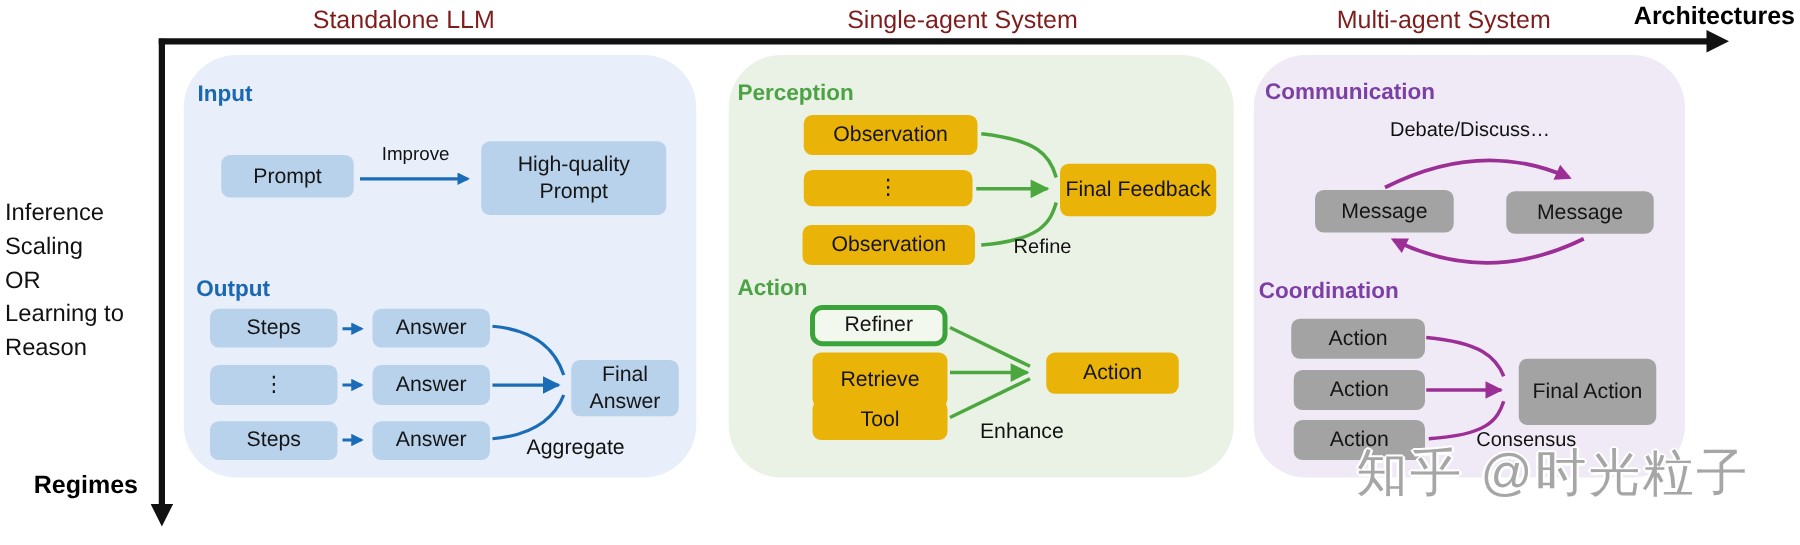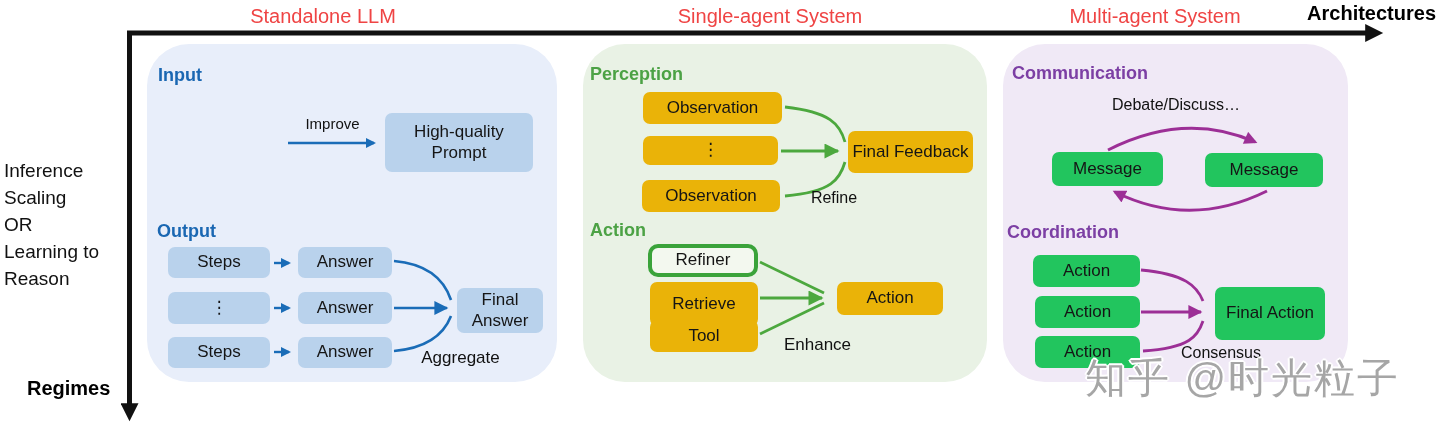--- a/index.html
+++ b/index.html
@@ -1,38 +1,38 @@
 <!DOCTYPE html>
 <html><head>
 <meta charset="utf-8">
 <style>
   html,body{margin:0;padding:0;background:#fff;}
   .canvas{
     position:relative;width:1440px;height:436px;background:#ffffff;
     font-family:"Liberation Sans","DejaVu Sans",sans-serif;overflow:hidden;color:#111;
   }
-  .col-title{position:absolute;top:5px;transform:translateX(-50%);font-size:20px;color:#ef4444;white-space:nowrap;}
+  .col-title{position:absolute;top:5px;transform:translateX(-50%);font-size:20px;color:#7f1d1d;white-space:nowrap;}
   .x-axis-label{position:absolute;top:2px;right:4px;font-size:20px;font-weight:bold;color:#000;}
   .y-desc{position:absolute;left:4px;top:157px;width:140px;font-size:19px;line-height:27px;color:#111;white-space:pre-line;}
   .y-axis-label{position:absolute;left:27px;top:377px;font-size:20px;font-weight:bold;color:#000;}
   .panel{position:absolute;top:44px;height:338px;border-radius:42px;}
   .panel.blue{left:147px;width:410px;background:#e8eefa;}
   .panel.green{left:583px;width:404px;background:#e9f2e5;}
   .panel.purple{left:1003px;width:345px;background:#f0e9f6;}
   .sec{position:absolute;font-size:18px;font-weight:600;white-space:nowrap;}
   .sec.blue{color:#1a67b2;}
   .sec.green{color:#4ca245;}
   .sec.purple{color:#7c3fa4;}
   .node{
     position:absolute;display:flex;align-items:center;justify-content:center;
     text-align:center;border-radius:7px;font-size:17px;color:#151515;line-height:1.2;
   }
   .node.blue{background:#b9d2ec;}
   .node.green{background:#eab308;}
-  .node.purple{background:#22c55e;}
+  .node.purple{background:#a3a3a3;}
   .node.outlined{background:#f3f8ef;border:4px solid #3aa33a;border-radius:10px;}
   .edge-label{position:absolute;font-size:16px;color:#111;text-align:center;white-space:nowrap;}
   .arrows{position:absolute;left:0;top:0;pointer-events:none;}
   .watermark{
     position:absolute;left:1085px;top:351px;font-size:41px;letter-spacing:2px;
     color:#a6a6a6;white-space:nowrap;
     text-shadow:2px 0 0 #fff,-2px 0 0 #fff,0 2px 0 #fff,0 -2px 0 #fff,
                 1px 1px 0 #fff,-1px -1px 0 #fff,1px -1px 0 #fff,-1px 1px 0 #fff;
     text-align:right;
   }
@@ -118,20 +118,21 @@
   <div class="x-axis-label">Architectures</div>
 
   <div class="y-desc">Inference
 Scaling
 OR
 Learning to
 Reason</div>
   <div class="y-axis-label">Regimes</div>
 
   <div class="sec blue" style="left:158px;top:65px;">Input</div>
+  <div class="node blue" style="left:177px;top:124px;width:106px;height:34px;">Prompt</div>
   <div class="edge-label" style="left:295px;top:115px;width:75px;font-size:15px;">Improve</div>
   <div class="node blue" style="left:385px;top:113px;width:148px;height:59px;">High-quality Prompt</div>
 
   <div class="sec blue" style="left:157px;top:221px;">Output</div>
   <div class="node blue" style="left:168px;top:247px;width:102px;height:31px;">Steps</div>
   <div class="node blue" style="left:298px;top:247px;width:94px;height:31px;">Answer</div>
   <div class="node blue" style="left:168px;top:292px;width:102px;height:32px;">⋮</div>
   <div class="node blue" style="left:298px;top:292px;width:94px;height:32px;">Answer</div>
   <div class="node blue" style="left:168px;top:337px;width:102px;height:31px;">Steps</div>
   <div class="node blue" style="left:298px;top:337px;width:94px;height:31px;">Answer</div>

